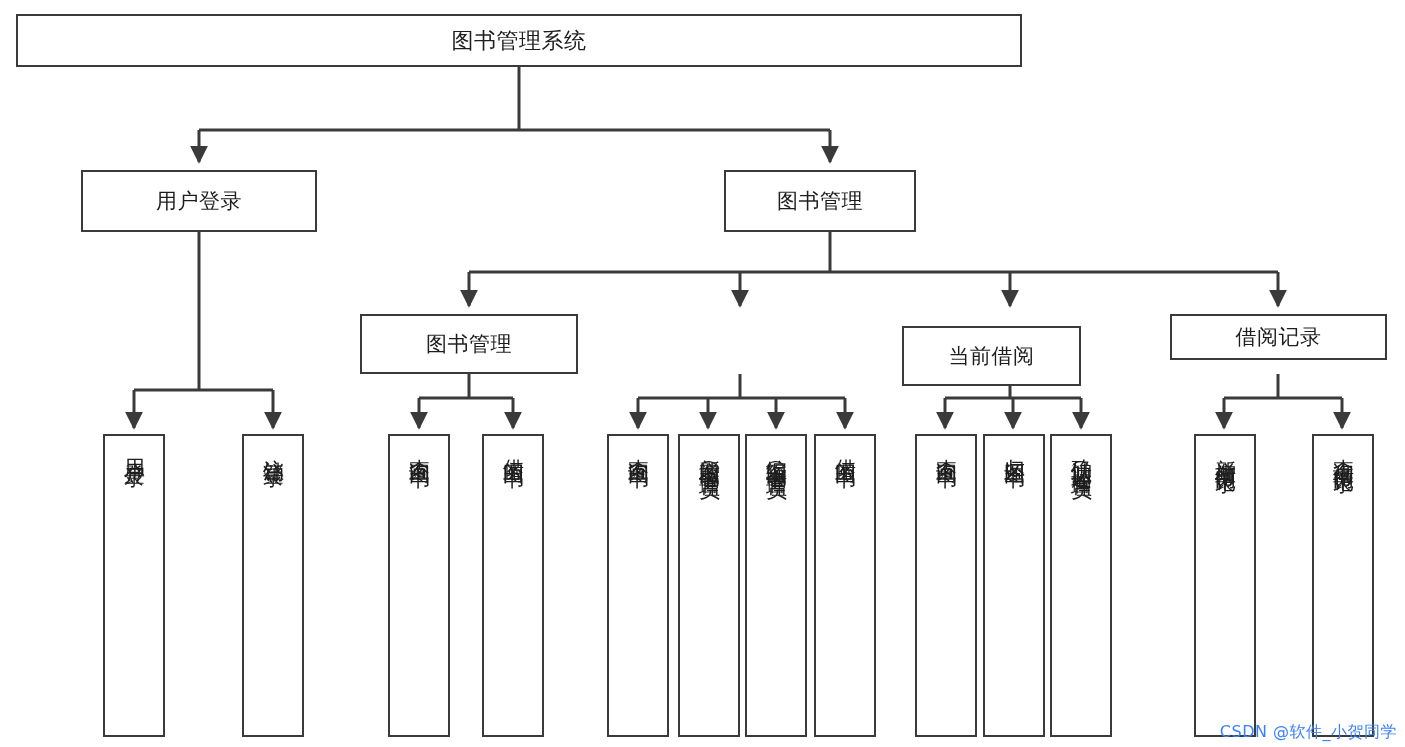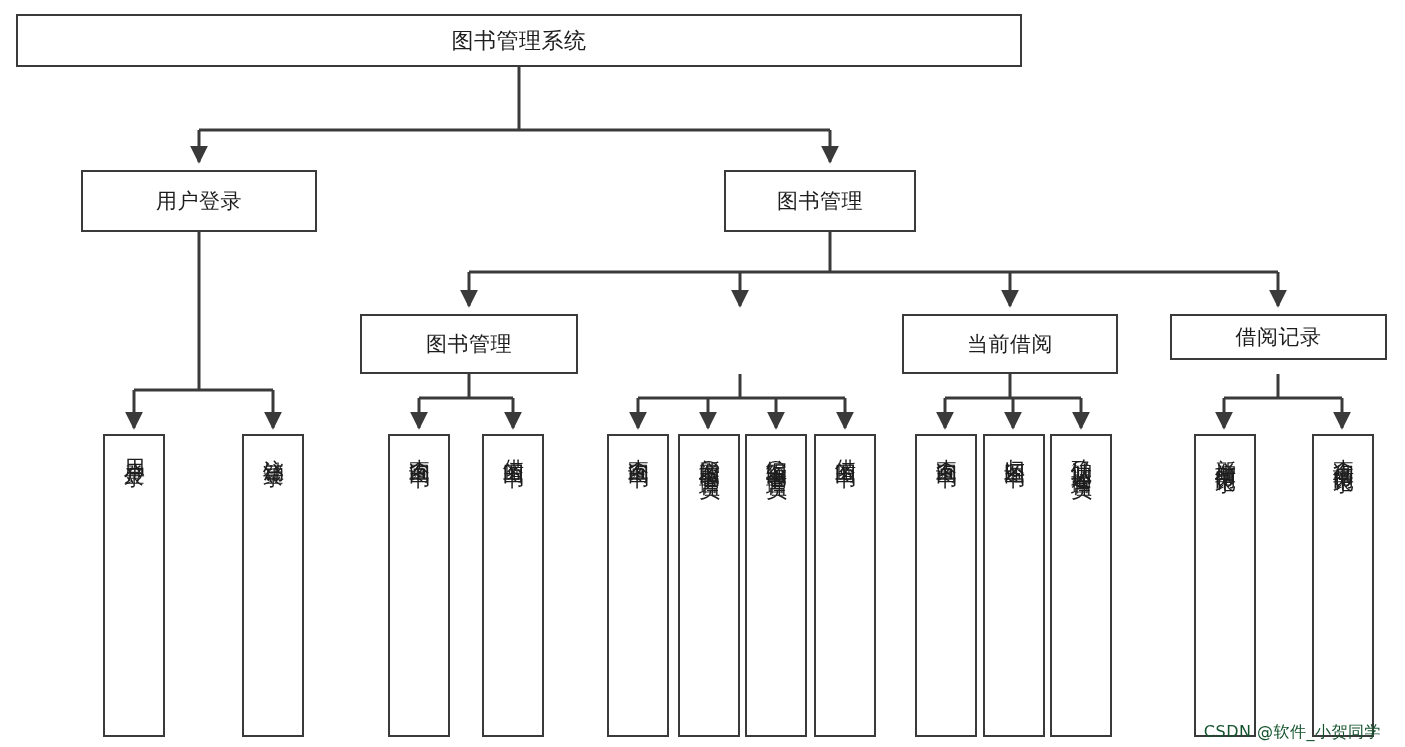--- a/index.html
+++ b/index.html
@@ -61,24 +61,24 @@
     letter-spacing:3px;
     line-height:1;
     height:auto;
     width:auto;
     margin:0 auto;
     white-space:nowrap;
   }
   
   #watermark{
     position:absolute;
-    right:24px;
+    right:8px;
     bottom:4px;
     font-size:16px;
-    color:#14532d;
+    color:#3b82f6;
     letter-spacing:0.5px;
     white-space:nowrap;
     user-select:none;
   }
 </style>
 </head>
 <body>
 
 <div id="canvas">
 
@@ -142,21 +142,21 @@
 
   <div class="node horiz" style="left:724px; top:170px; width:192px; height:62px;">
     <span class="label">图书管理</span>
   </div>
 
   <div class="node horiz" style="left:360px; top:314px; width:218px; height:60px;">
     <span class="label">图书管理</span>
   </div>
 
 
-  <div class="node horiz" style="left:902px; top:314px; width:216px; height:60px;">
+  <div class="node horiz" style="left:902px; top:326px; width:179px; height:60px;">
     <span class="label">当前借阅</span>
   </div>
 
   <div class="node horiz" style="left:1170px; top:314px; width:217px; height:46px;">
     <span class="label">借阅记录</span>
   </div>
 
   <div class="node leaf" style="left:103px; top:434px; width:62px; height:303px;">
     <span class="label">用户登录</span>
   </div>

